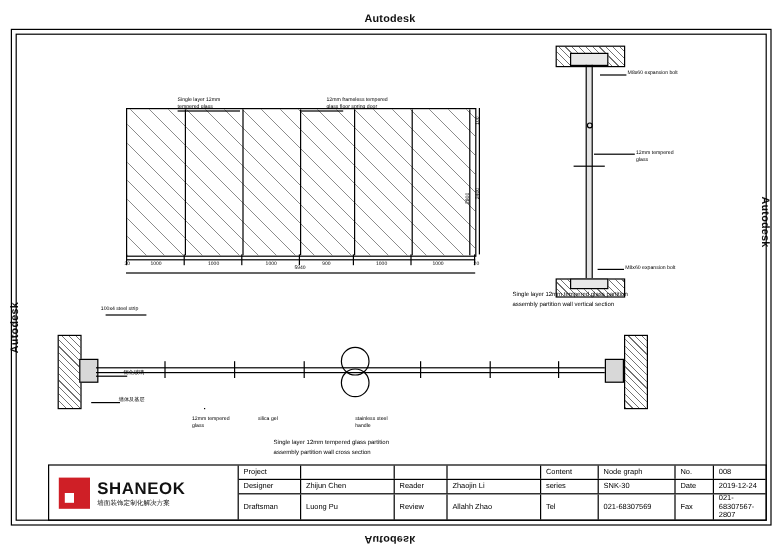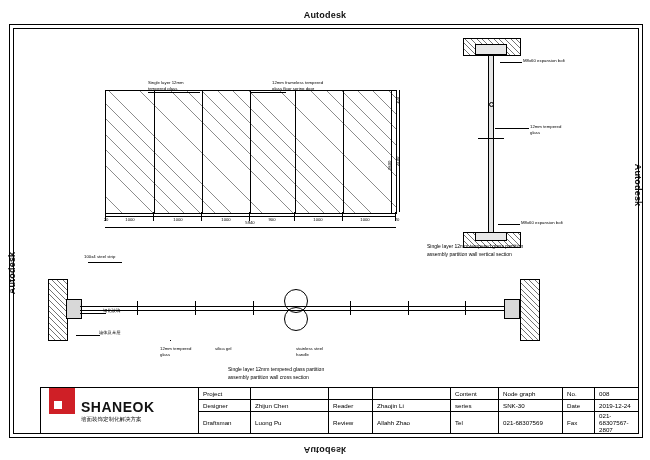--- a/index.html
+++ b/index.html
@@ -46,21 +46,21 @@
 
   
   .plan{position:absolute;left:40px;top:275px;width:505px;height:70px;}
   .hline{position:absolute;background:#000;height:1px;}
   .vline{position:absolute;background:#000;width:1px;}
   .circle{position:absolute;border:1px solid #000;border-radius:50%;}
 
   
   .title-block{position:absolute;left:40px;top:387px;width:597px;height:45px;border:1px solid #000;
     display:flex;font-size:6.5px;}
-  .tb-logo{width:158px;border-right:1px solid #000;display:flex;gap:6px;padding-left:8px;box-sizing:border-box;}
+  .tb-logo{width:158px;border-right:1px solid #000;display:flex;align-items:center;gap:6px;padding-left:8px;box-sizing:border-box;}
   .logo-mark{width:26px;height:26px;background:#cf1f26;position:relative;flex:0 0 auto;}
   .logo-mark:after{content:"";position:absolute;left:5px;top:5px;width:16px;height:16px;
     background:conic-gradient(from 180deg at 50% 50%, #fff 0deg 90deg, #cf1f26 90deg 360deg);}
   .logo-text{display:flex;flex-direction:column;justify-content:center;}
   .logo-main{font-size:14px;font-weight:bold;letter-spacing:.5px;color:#111;}
   .logo-sub{font-size:5.5px;color:#111;margin-top:1px;}
   .tb-grid{flex:1;display:flex;flex-direction:column;}
   .tb-row{flex:1;display:flex;border-bottom:1px solid #000;}
   .tb-row:last-child{border-bottom:none;}
   .tb-cell{border-right:1px solid #000;display:flex;align-items:center;padding-left:4px;box-sizing:border-box;

